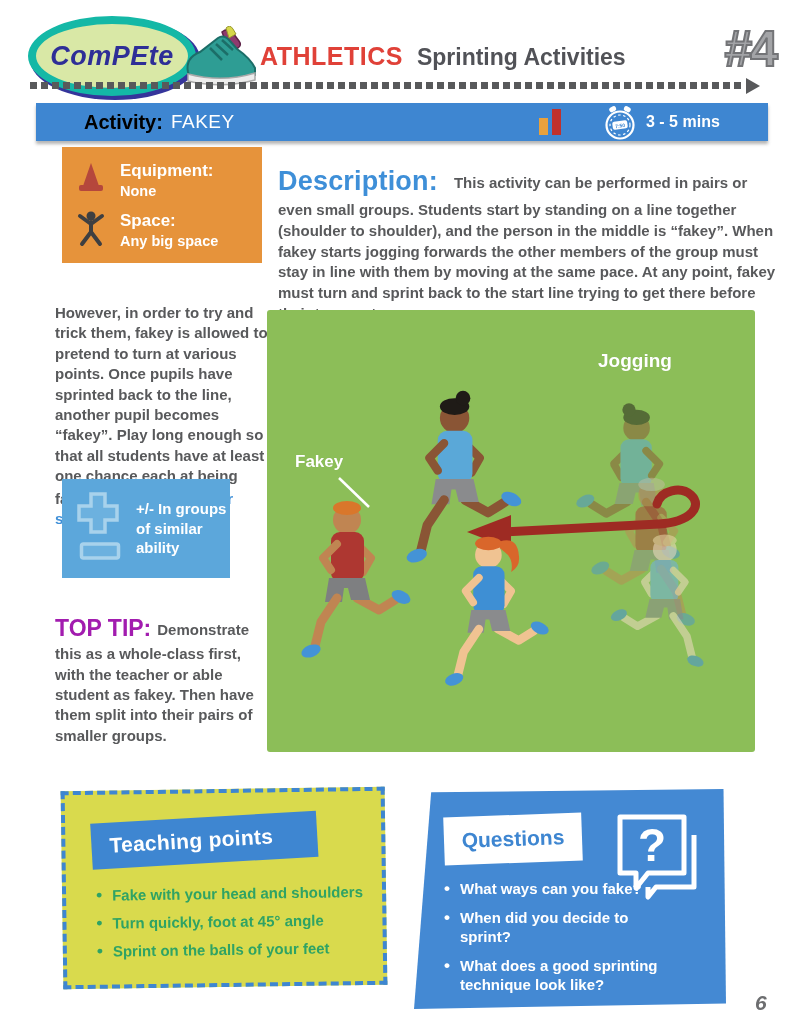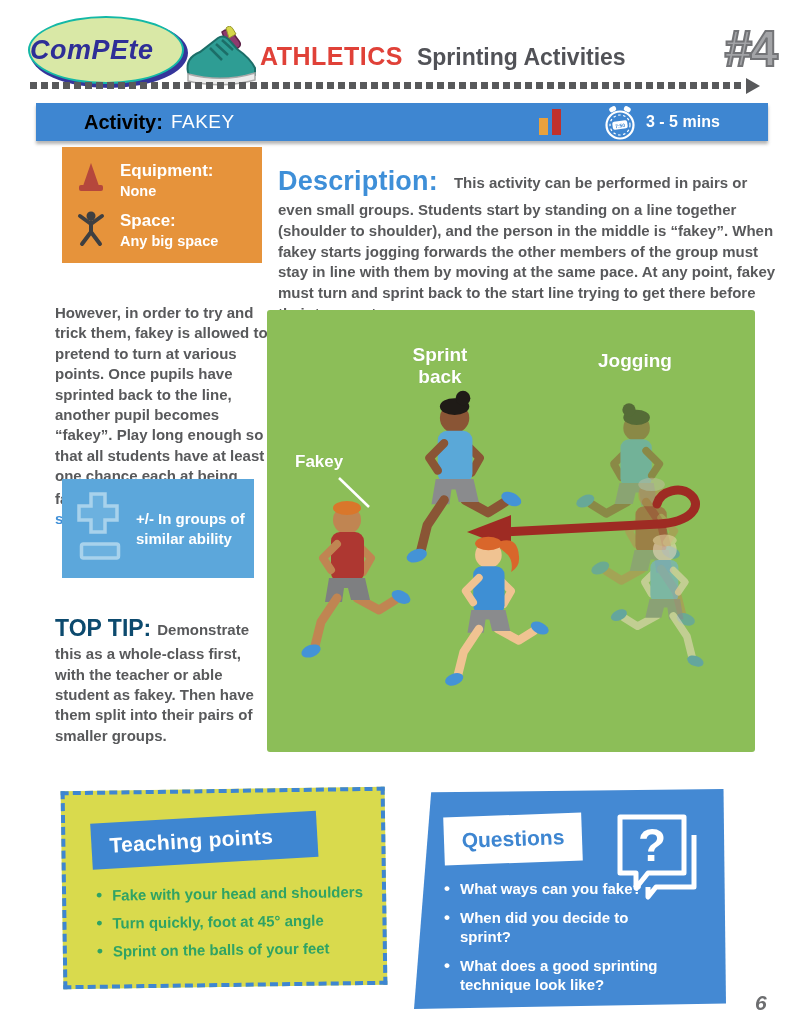--- a/index.html
+++ b/index.html
@@ -6,23 +6,23 @@
   .page{
     position:relative;width:792px;height:1024px;background:#ffffff;
     font-family:"Liberation Sans", sans-serif;color:#58595B;overflow:hidden;
     margin:0 auto;
   }
   .abs{position:absolute;}
 
   
   .logo-oval{
     left:28px;top:16px;width:152px;height:64px;border-radius:50%;
-    background:#D9E8A6;border:2px solid #14b8a6;
+    background:#D9E8A6;border:8px solid #14b8a6;
     box-shadow:3px 3px 0 1px #35359B;
-    display:flex;align-items:center;justify-content:flex-start;
+    display:flex;align-items:center;justify-content:center;
   }
   .logo-oval span{font-size:27px;font-weight:bold;font-style:italic;color:#2E2E97;letter-spacing:.5px;}
   .title-line{left:260px;top:42px;white-space:nowrap;display:flex;align-items:baseline;gap:8px;}
   .t-red{color:#E04138;font-weight:800;font-size:25px;letter-spacing:.5px;}
   .t-red-light{color:#EC9186;font-weight:800;font-size:25px;letter-spacing:.5px;}
   .t-gray{color:#515257;font-weight:800;font-size:23px;margin-left:6px;}
   .page-tag{
     right:16px;top:20px;font-size:50px;font-weight:800;color:#A3A4A7;
     -webkit-text-stroke:2px #737477;letter-spacing:-2px;
   }
@@ -59,27 +59,27 @@
 
   
   .description{left:278px;top:148px;width:498px;font-size:15px;line-height:1.38;color:#58595B;font-weight:600;}
   .desc-label{color:#3E8FD8;font-weight:800;font-size:27px;letter-spacing:.2px;margin-right:16px;vertical-align:-2px;}
 
   
   .side-note{left:55px;top:288px;width:216px;font-size:15px;line-height:1.36;color:#58595B;font-weight:600;}
   .blue-bold{color:#3E8FD8;font-weight:800;font-size:16.5px;}
   .blue-txt{color:#3E8FD8;font-weight:700;}
 
-  .ability-box{left:62px;top:479px;width:192px;height:99px;background:#5CA7DB;}
+  .ability-box{left:62px;top:479px;width:168px;height:99px;background:#5CA7DB;}
   .ability-box .txt{position:absolute;left:74px;top:0;height:99px;display:flex;align-items:center;color:#fff;font-size:15px;font-weight:700;line-height:1.3;}
   .plus-icon{position:absolute;left:14px;top:12px;}
   .minus-icon{position:absolute;left:17px;top:62px;}
 
   .top-tip{left:55px;top:598px;width:220px;font-size:15px;line-height:1.36;color:#58595B;font-weight:600;}
-  .tip-label{color:#0c4a6e;font-weight:800;font-size:23px;margin-right:6px;vertical-align:-1px;}
+  .tip-label{color:#a21caf;font-weight:800;font-size:23px;margin-right:6px;vertical-align:-1px;}
 
   
   .illustration{left:267px;top:310px;width:488px;height:442px;background:#8CBE58;border-radius:3px;}
   .ill-label{position:absolute;color:#fff;font-weight:800;font-size:19px;text-align:center;white-space:pre-line;line-height:1.15;text-shadow:0 0 1px rgba(0,0,0,.1);}
   .lbl-sprint{left:118px;top:34px;width:110px;}
   .lbl-jog{left:308px;top:40px;width:120px;}
   .lbl-fakey{left:28px;top:142px;width:80px;font-size:17px;text-align:left;}
 
   
   .teaching-box{
@@ -290,22 +290,20 @@
           <path d="M34 80 L70 80 L75 102 L56 102 L53 90 L49 90 L47 104 L30 104 Z" fill="#8A8B8D"></path>
           <polyline points="42,100 26,124 20,148" stroke="#F0C392" stroke-width="9" fill="none" stroke-linecap="round" stroke-linejoin="round"></polyline>
           <ellipse cx="16" cy="153" rx="10" ry="6" fill="#4493D6" transform="rotate(-20 16 153)"></ellipse>
           <polyline points="42,46 28,60 36,72" stroke="#F0C392" stroke-width="8" fill="none" stroke-linecap="round" stroke-linejoin="round"></polyline>
         </g>
       </g>
 
       <line x1="72" y1="168" x2="102" y2="197" stroke="#ffffff" stroke-width="2.5"></line>
     </svg>
 
-    <div class="ill-label lbl-sprint">Sprint
-back</div>
     <div class="ill-label lbl-jog">Jogging</div>
     <div class="ill-label lbl-fakey">Fakey</div>
   </div>
 
   <div class="abs teaching-box">
     <div class="teach-header">
       <span>Teaching points</span>
     </div>
     <ul class="teach-bullets">
       <li>Fake with your head and shoulders</li>

